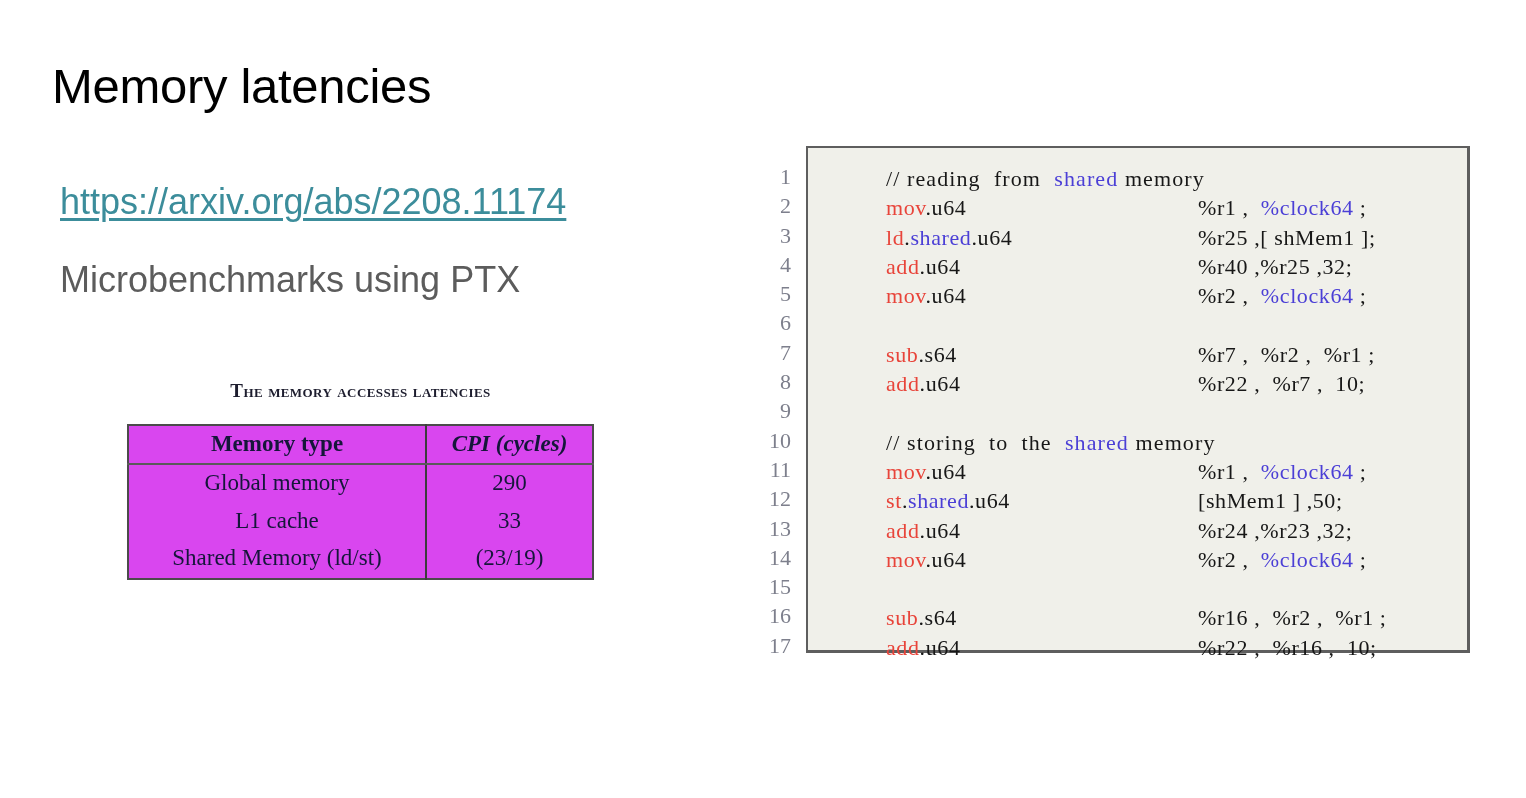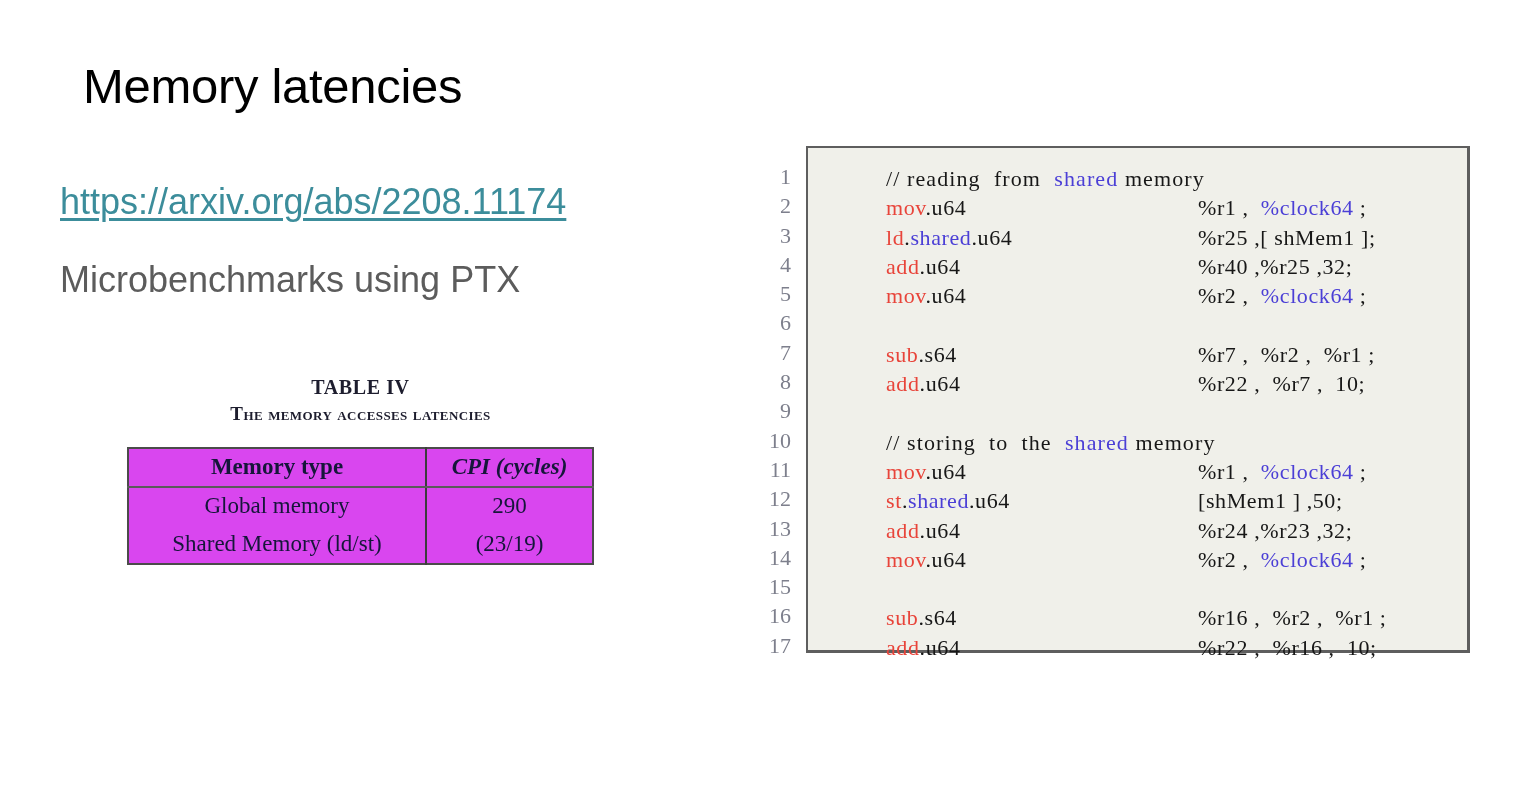--- a/index.html
+++ b/index.html
@@ -21,21 +21,20 @@
   #slide-title {
     position: absolute;
     left: 52px;
     top: 60px;
     font-size: 49px;
     font-weight: 400;
     color: #000000;
     letter-spacing: -0.3px;
     line-height: 1.1;
     white-space: nowrap;
-    margin-left: 31px;
   }
 
   #source-link {
     position: absolute;
     left: 60px;
     top: 181px;
     font-size: 36px;
     font-weight: 400;
     color: #3c8d9b;
     text-decoration: underline;
@@ -199,34 +198,37 @@
 </head>
 <body>
 
 <div id="slide-title">Memory latencies</div>
 
 <a id="source-link">https://arxiv.org/abs/2208.11174</a>
 
 <div id="subtitle-line">Microbenchmarks using PTX</div>
 
 <div id="table-block">
-  <div class="table-caption-line1">TABLE IV</div>
   <div class="table-caption-line2">The memory accesses latencies</div>
 
   <table class="paper-table">
     <thead>
       <tr>
         <th>Memory type</th>
         <th class="cpi-head">CPI (cycles)</th>
       </tr>
     </thead>
     <tbody id="table-body">
         <tr>
           <td>Global memory</td>
           <td>290</td>
+        </tr>
+        <tr>
+          <td>L1 cache</td>
+          <td>33</td>
         </tr>
         <tr>
           <td>Shared Memory (ld/st)</td>
           <td>(23/19)</td>
         </tr>
       </tbody>
   </table>
 </div>
 
 <div id="figure-block">

